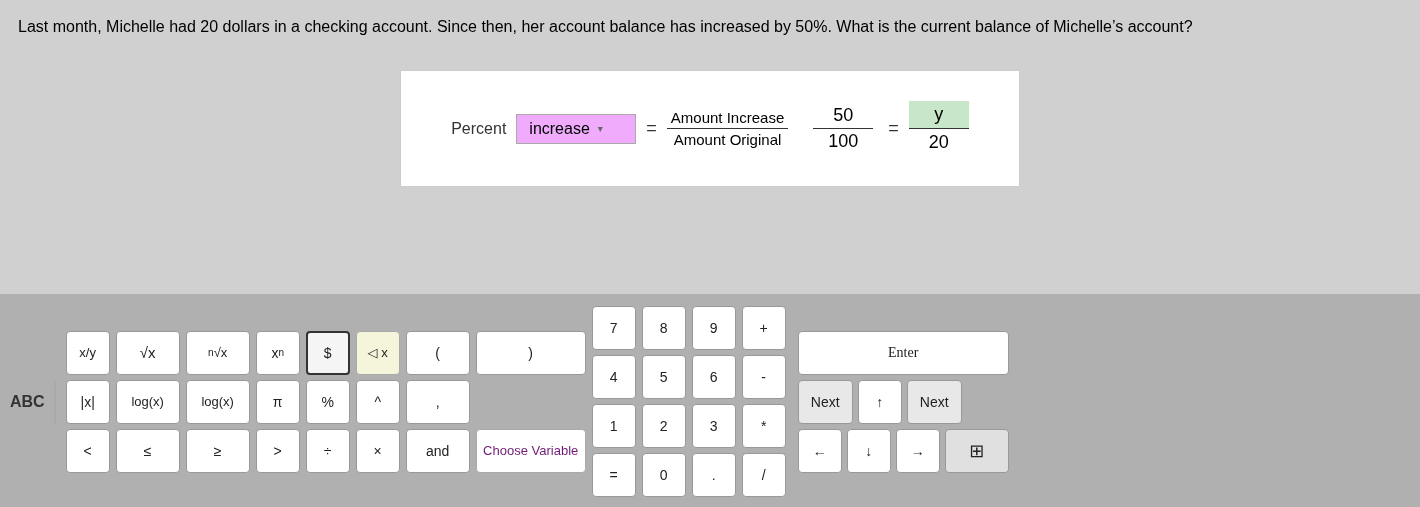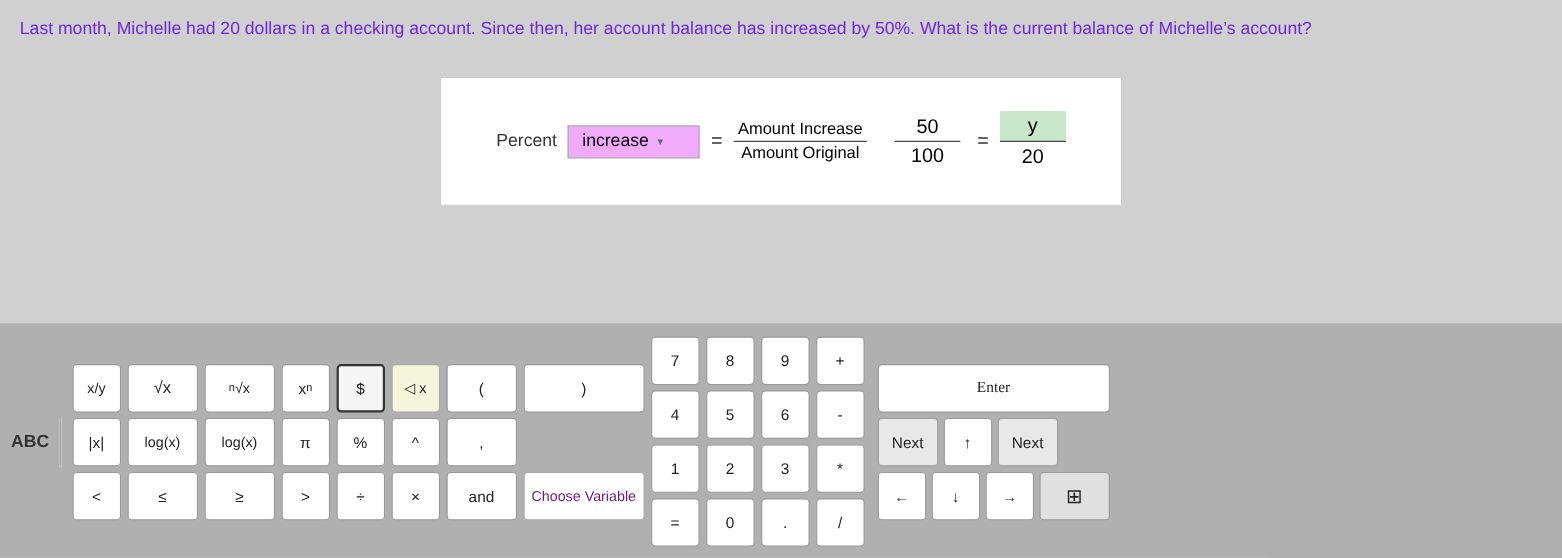--- a/index.html
+++ b/index.html
@@ -10,21 +10,21 @@
       height: 507px;
       overflow: hidden;
       position: relative;
     }
 
     .problem-text {
       position: absolute;
       top: 18px;
       left: 18px;
       font-size: 16px;
-      color: #6d28d9;
+      color: #000000;
       font-weight: 400;
     }
 
     .main-content {
       position: absolute;
       top: 70px;
       left: 0;
       right: 0;
       display: flex;
       justify-content: center;

